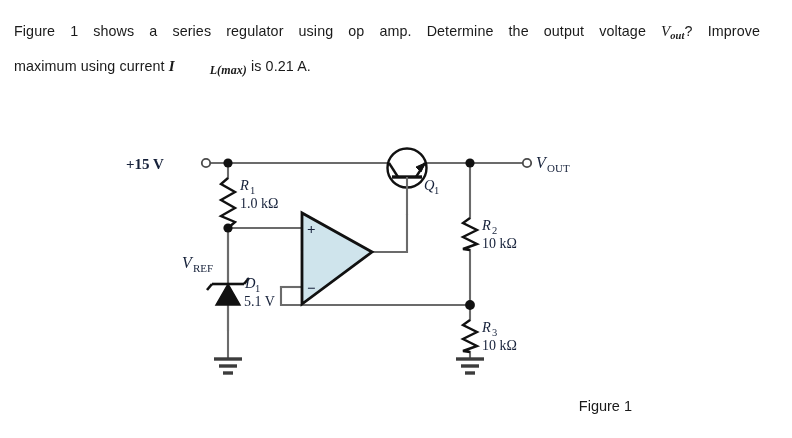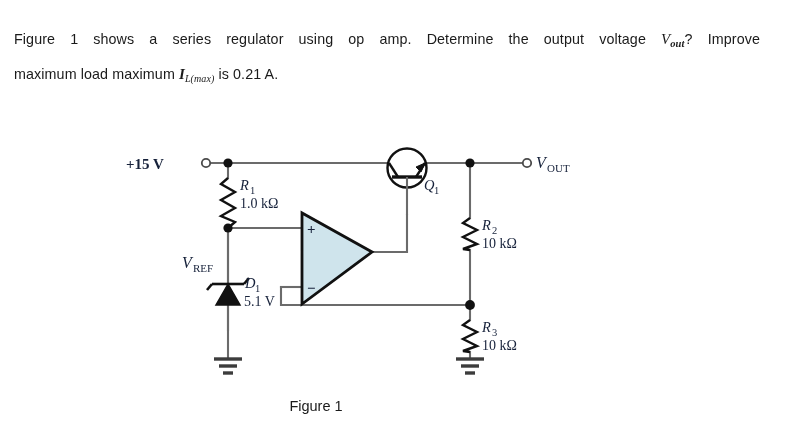--- a/index.html
+++ b/index.html
@@ -5,62 +5,62 @@
   html,body{margin:0;padding:0;}
   body{
     width:792px;height:438px;
     background:#ffffff;
     font-family:"Liberation Sans", sans-serif;
     position:relative;
     overflow:hidden;
   }
   .problem-text{
     position:absolute;
-    left:14px; top:24px; width:746px;
+    left:14px; top:16px; width:746px;
     font-size:14.3px;
     line-height:31px;
     color:#1a1a1a;
     text-align:justify;
     text-justify:inter-word;
     letter-spacing:0.1px;
   }
   .problem-text .ln{display:block;}
   .problem-text .ln.j{
     text-align:justify;
     text-align-last:justify;
   }
   .vsym{font-style:italic;font-family:"Liberation Serif",serif;font-size:15px;}
   .vsub{font-style:italic;font-family:"Liberation Serif",serif;font-size:10.5px;
         vertical-align:-3px;font-weight:bold;}
   .isym{font-style:italic;font-family:"Liberation Serif",serif;font-size:15px;font-weight:bold;}
-  .isub{font-style:italic;font-family:"Liberation Serif",serif;font-size:10px;
-        vertical-align:-3px;font-weight:normal;}
+  .isub{font-style:italic;font-family:"Liberation Serif",serif;font-size:12px;
+        vertical-align:-3px;font-weight:bold;margin-left:35px;}
 
   .circuit{
     position:absolute;
     left:0; top:118px;
     width:792px; height:320px;
   }
   .caption{
     position:absolute;
     left:0; top:398px; width:632px;
-    text-align:center;
+    text-align:right;
     font-size:14.5px;
     color:#1a1a1a;
   }
   svg{display:block;}
   .lbl{font-family:"Liberation Serif",serif;fill:#16213a;}
   .lbl-italic{font-family:"Liberation Serif",serif;font-style:italic;fill:#16213a;}
 </style>
 </head>
 <body>
 
 <div class="problem-text">
   <span class="ln j"><span>Figure 1 shows a series regulator using op amp. Determine the output voltage </span><span class="vsym">V</span><span class="vsub">out</span><span>? Improve</span></span>
-  <span class="ln"><span>maximum load maximum </span><span class="isym">I</span><span class="isub">L(max)</span><span> is 0.21 A.</span></span>
+  <span class="ln"><span>maximum using current </span><span class="isym">I</span><span class="isub">L(max)</span><span> is 0.21 A.</span></span>
 </div>
 
 <div class="circuit">
 <svg width="792" height="320" viewBox="0 0 792 320" xmlns="http://www.w3.org/2000/svg">
 
   <g stroke="#6b6b6b" stroke-width="2.1" fill="none" stroke-linecap="square">
 
     <path d="M 212 45 L 388 45"></path>
 
     <path d="M 426 45 L 523 45"></path>

